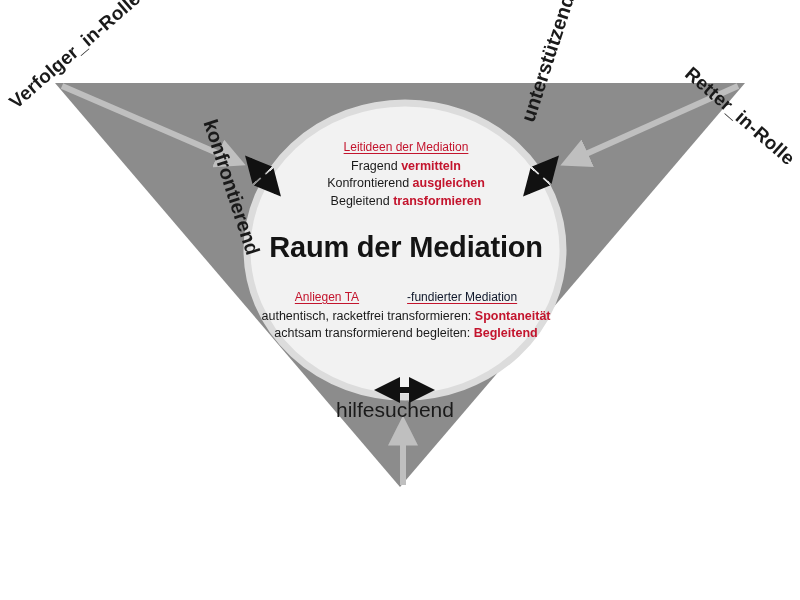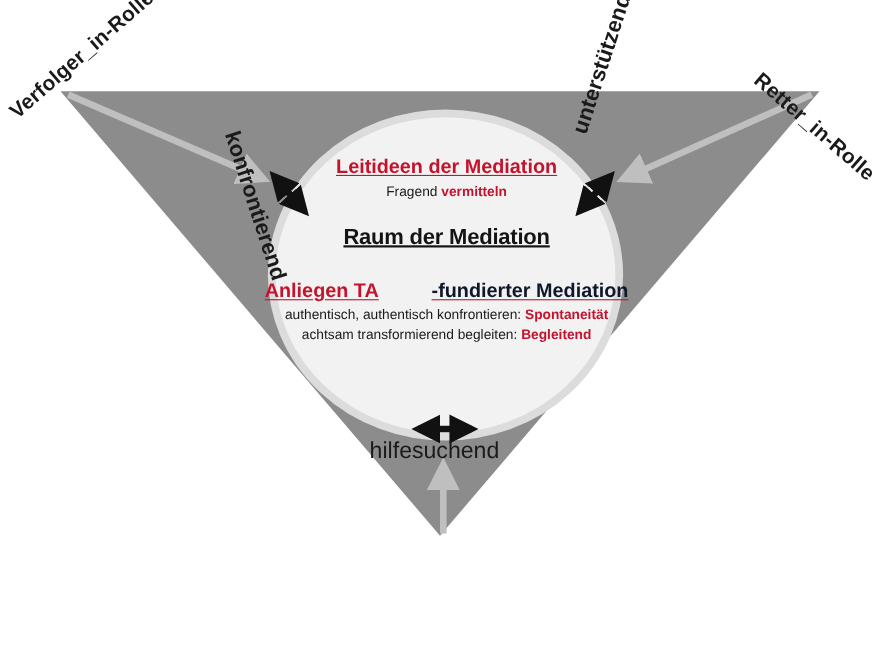--- a/index.html
+++ b/index.html
@@ -80,22 +80,22 @@
   
   #circle-content {
     position: absolute;
     left: 232px;
     top: 140px;
     width: 348px;
     text-align: center;
     color: #1a1a1a;
   }
   .block-heading {
-    font-weight: bold;
-    font-size: 18px;
+    font-weight: normal;
+    font-size: 12px;
     color: #C3142D;
     text-decoration: underline;
     text-underline-offset: 2px;
     margin: 0 0 3px 0;
     line-height: 1.25;
   }
   .block-heading .blk {
     color: #0f172a;
     margin-left: 48px;
   }
@@ -103,27 +103,26 @@
     font-size: 12.5px;
     line-height: 1.38;
     margin: 0;
     color: #1a1a1a;
   }
   .line .hl {
     color: #C3142D;
     font-weight: bold;
   }
   #center-title {
-    font-size: 20px;
+    font-size: 29px;
     font-weight: bold;
     color: #141414;
     margin: 22px 0 26px 0;
     letter-spacing: -0.2px;
     line-height: 1.1;
-    text-decoration: underline;
   }
   #lower-block {
     margin-top: 2px;
   }
   #lower-block .line { font-size: 12.5px; }
 </style>
 </head>
 <body>
 
 <div id="stage">
@@ -169,28 +168,34 @@
 
   <div class="txt side-label" id="label-hilfesuchend">hilfesuchend</div>
 
   <div id="circle-content">
 
     <div id="upper-block">
       <div class="block-heading">Leitideen der Mediation</div>
       <div class="line">
         <span>Fragend </span><span class="hl">vermitteln</span>
       </div>
+      <div class="line">
+        <span>Konfrontierend </span><span class="hl">ausgleichen</span>
+      </div>
+      <div class="line">
+        <span>Begleitend </span><span class="hl">transformieren</span>
+      </div>
     </div>
 
     <div id="center-title">Raum der Mediation</div>
 
     <div id="lower-block">
       <div class="block-heading"><span>Anliegen TA</span><span class="blk">-fundierter Mediation</span></div>
       <div class="line">
-        <span>authentisch, authentisch konfrontieren: </span><span class="hl">Spontaneität</span>
+        <span>authentisch, racketfrei transformieren: </span><span class="hl">Spontaneität</span>
       </div>
       <div class="line">
         <span>achtsam transformierend begleiten: </span><span class="hl">Begleitend</span>
       </div>
     </div>
 
   </div>
 
 </div>
 

